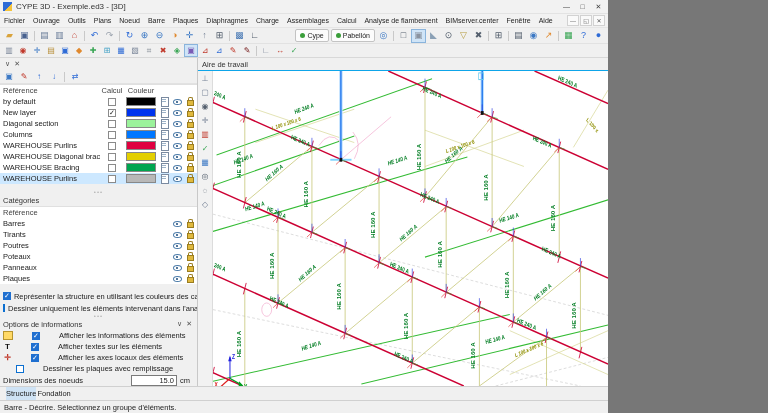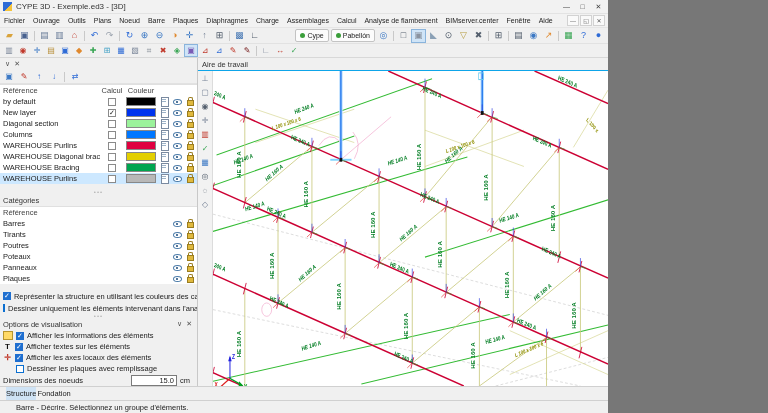--- a/index.html
+++ b/index.html
@@ -51,21 +51,21 @@
   
   .ic{position:relative;width:9px;height:9px;display:inline-block;}
   .ic-sheet::before{content:"";position:absolute;left:1px;top:0;width:6px;height:8px;background:#fff;border:1px solid #7a8aa0;}
   .ic-sheet::after{content:"";position:absolute;left:2px;top:2px;width:4px;height:1px;background:#9db3c8;box-shadow:0 2px 0 #9db3c8;}
   .ic-eye::before{content:"";position:absolute;left:0;top:2px;width:7px;height:4px;border:1px solid #4a7aa8;border-radius:50%;background:#fff;}
   .ic-eye::after{content:"";position:absolute;left:3px;top:4px;width:2px;height:2px;background:#1a4a7a;border-radius:50%;}
   .ic-lock::before{content:"";position:absolute;left:2px;top:0;width:3px;height:3px;border:1px solid #9a7d20;border-bottom:none;border-radius:2px 2px 0 0;}
   .ic-lock::after{content:"";position:absolute;left:1px;top:3px;width:5px;height:4px;background:#e0b93e;border:1px solid #9a7d20;}
   .spacer6{height:6px;flex:0 0 auto;}
   .checkrow{height:12px;display:flex;align-items:center;gap:3px;padding:0 3px;white-space:nowrap;overflow:hidden;flex:0 0 auto;}
-  .vitem{height:11px;display:flex;align-items:center;gap:3px;padding:0 3px;white-space:nowrap;flex:0 0 auto;}
+  .vitem{height:11px;display:flex;align-items:center;gap:19px;padding:0 3px;white-space:nowrap;flex:0 0 auto;}
   .vitem.indent{padding-left:16px;}
   .oi{width:9px;height:9px;display:flex;align-items:center;justify-content:center;font-size:8px;font-weight:bold;flex:0 0 auto;}
   .oi1{background:#ffd966;border:1px solid #b8952e;width:8px;height:7px;}
   .oi2{color:#111;}
   .oi3{color:#c0392b;}
   .frow{height:13px;display:flex;align-items:center;padding:0 3px;gap:3px;flex:0 0 auto;position:relative;justify-content:flex-end;}
   .flabel{flex:1;white-space:nowrap;}
   .fbox{width:40px;height:9px;background:#fff;border:1px solid #7a7a7a;font-size:7.5px;text-align:right;padding:0 2px;line-height:9px;}
   .funit{width:14px;}
   
@@ -87,21 +87,21 @@
   .colcore{stroke:#2277ee;stroke-width:2;}
   .cyant{stroke:#7fd4ff;stroke-width:2;}
   .cyanbox{stroke:#66c8ee;fill:none;stroke-width:1;}
   text.g{font:bold 6.5px "Liberation Sans",sans-serif;fill:#007d22;}
   text.o{font:bold 6px "Liberation Sans",sans-serif;fill:#8f8f00;}
   text.ax{font:bold 7px "Liberation Sans",sans-serif;}
   
   .tabsrow{height:13px;background:#f0f0f0;border-top:1px solid #d0d0d0;display:flex;align-items:flex-end;gap:1px;padding-left:6px;flex:0 0 auto;font-size:7.5px;}
   .tab{padding:1px 0;height:11px;display:flex;align-items:center;}
   .tab.active{background:#cfe3f5;}
-  .statusbar{height:12px;background:#f0f0f0;border-top:1px solid #d0d0d0;font-size:7.5px;display:flex;align-items:center;padding-left:16px;color:#222;flex:0 0 auto;}
+  .statusbar{height:12px;background:#f0f0f0;border-top:1px solid #d0d0d0;font-size:7.5px;display:flex;align-items:center;padding-left:4px;color:#222;flex:0 0 auto;}
 </style>
 </head>
 <body>
 
 <div class="app">
   <div class="titlebar">
     <div class="appicon"></div>
     <div class="t-title">CYPE 3D - Exemple.ed3 - [3D]</div>
     <div class="winbtns">
         <span class="winbtn">—</span>
@@ -457,21 +457,21 @@
             <span class="cb blue on">✓</span>
             <span>Représenter la structure en utilisant les couleurs des calques</span>
           </div>
           <div class="checkrow">
             <span class="cb blue"></span>
             <span>Dessiner uniquement les éléments intervenant dans l'analyse de flambement</span>
           </div>
         </div>
       <div class="grip">•••</div>
       <div class="phead">
-        <span class="pt">Options de visualisation</span>
+        <span class="pt">Options de informations</span>
         <span class="phctl">∨</span>
         <span class="phctl">✕</span>
       </div>
       <div>
           <div class="vitem">
             <span class="oi oi1"></span>
             <span class="cb blue on">✓</span>
             <span>Afficher les informations des éléments</span>
           </div>
           <div class="vitem">

